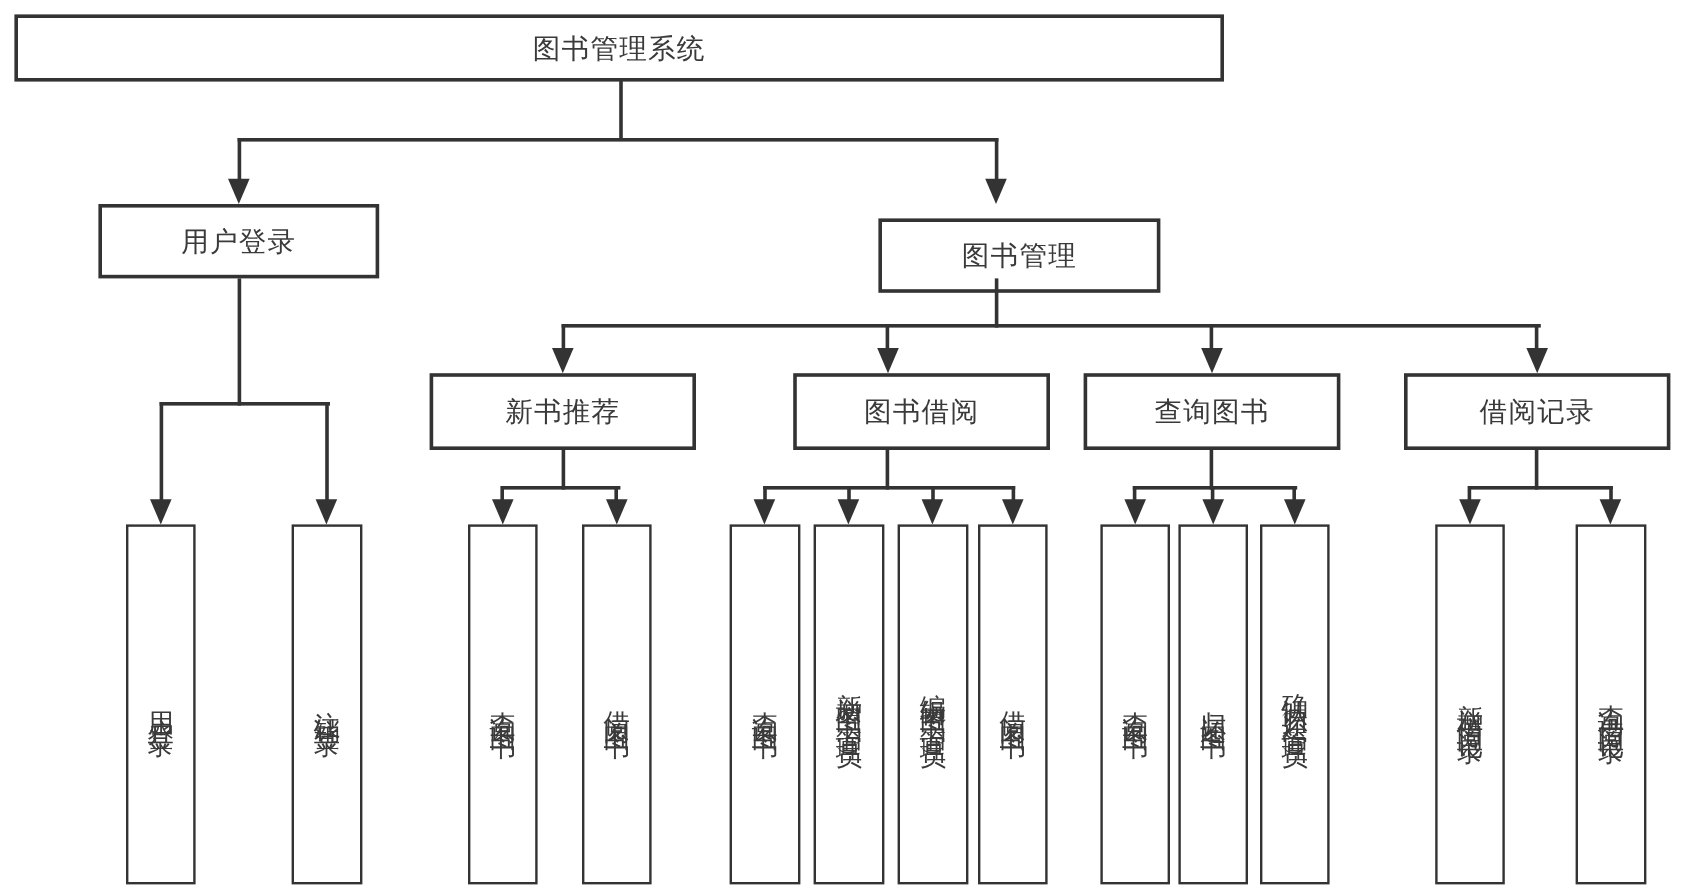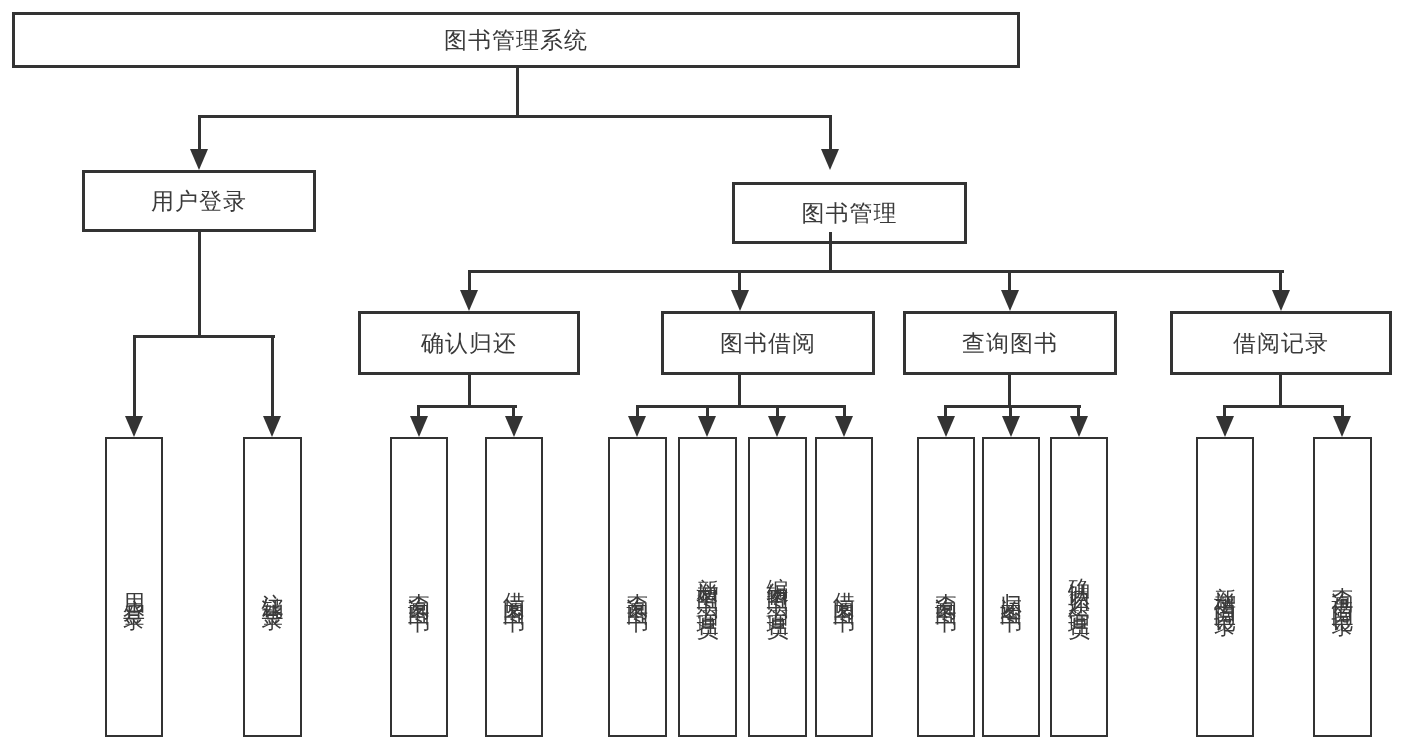--- a/index.html
+++ b/index.html
@@ -73,21 +73,21 @@
   <div class="v-line" style="left:468px;  top:270px; height:24px;"></div>
   <div class="arrow" style="left:460px;  top:290px;"></div>
   <div class="v-line" style="left:738px;  top:270px; height:24px;"></div>
   <div class="arrow" style="left:731px;  top:290px;"></div>
   <div class="v-line" style="left:1008px; top:270px; height:24px;"></div>
   <div class="arrow" style="left:1001px; top:290px;"></div>
   <div class="v-line" style="left:1279px; top:270px; height:24px;"></div>
   <div class="arrow" style="left:1272px; top:290px;"></div>
 
   <div class="node" style="left:358px; top:311px; width:222px; height:64px;">
-    <span class="hlabel">确认归还</span>
+    <span class="hlabel">新书推荐</span>
   </div>
   <div class="node" style="left:633px; top:311px; width:214px; height:64px;margin-left:28px;">
     <span class="hlabel">图书借阅</span>
   </div>
   <div class="node" style="left:903px; top:311px; width:214px; height:64px;">
     <span class="hlabel">查询图书</span>
   </div>
   <div class="node" style="left:1170px; top:311px; width:222px; height:64px;">
     <span class="hlabel">借阅记录</span>
   </div>

